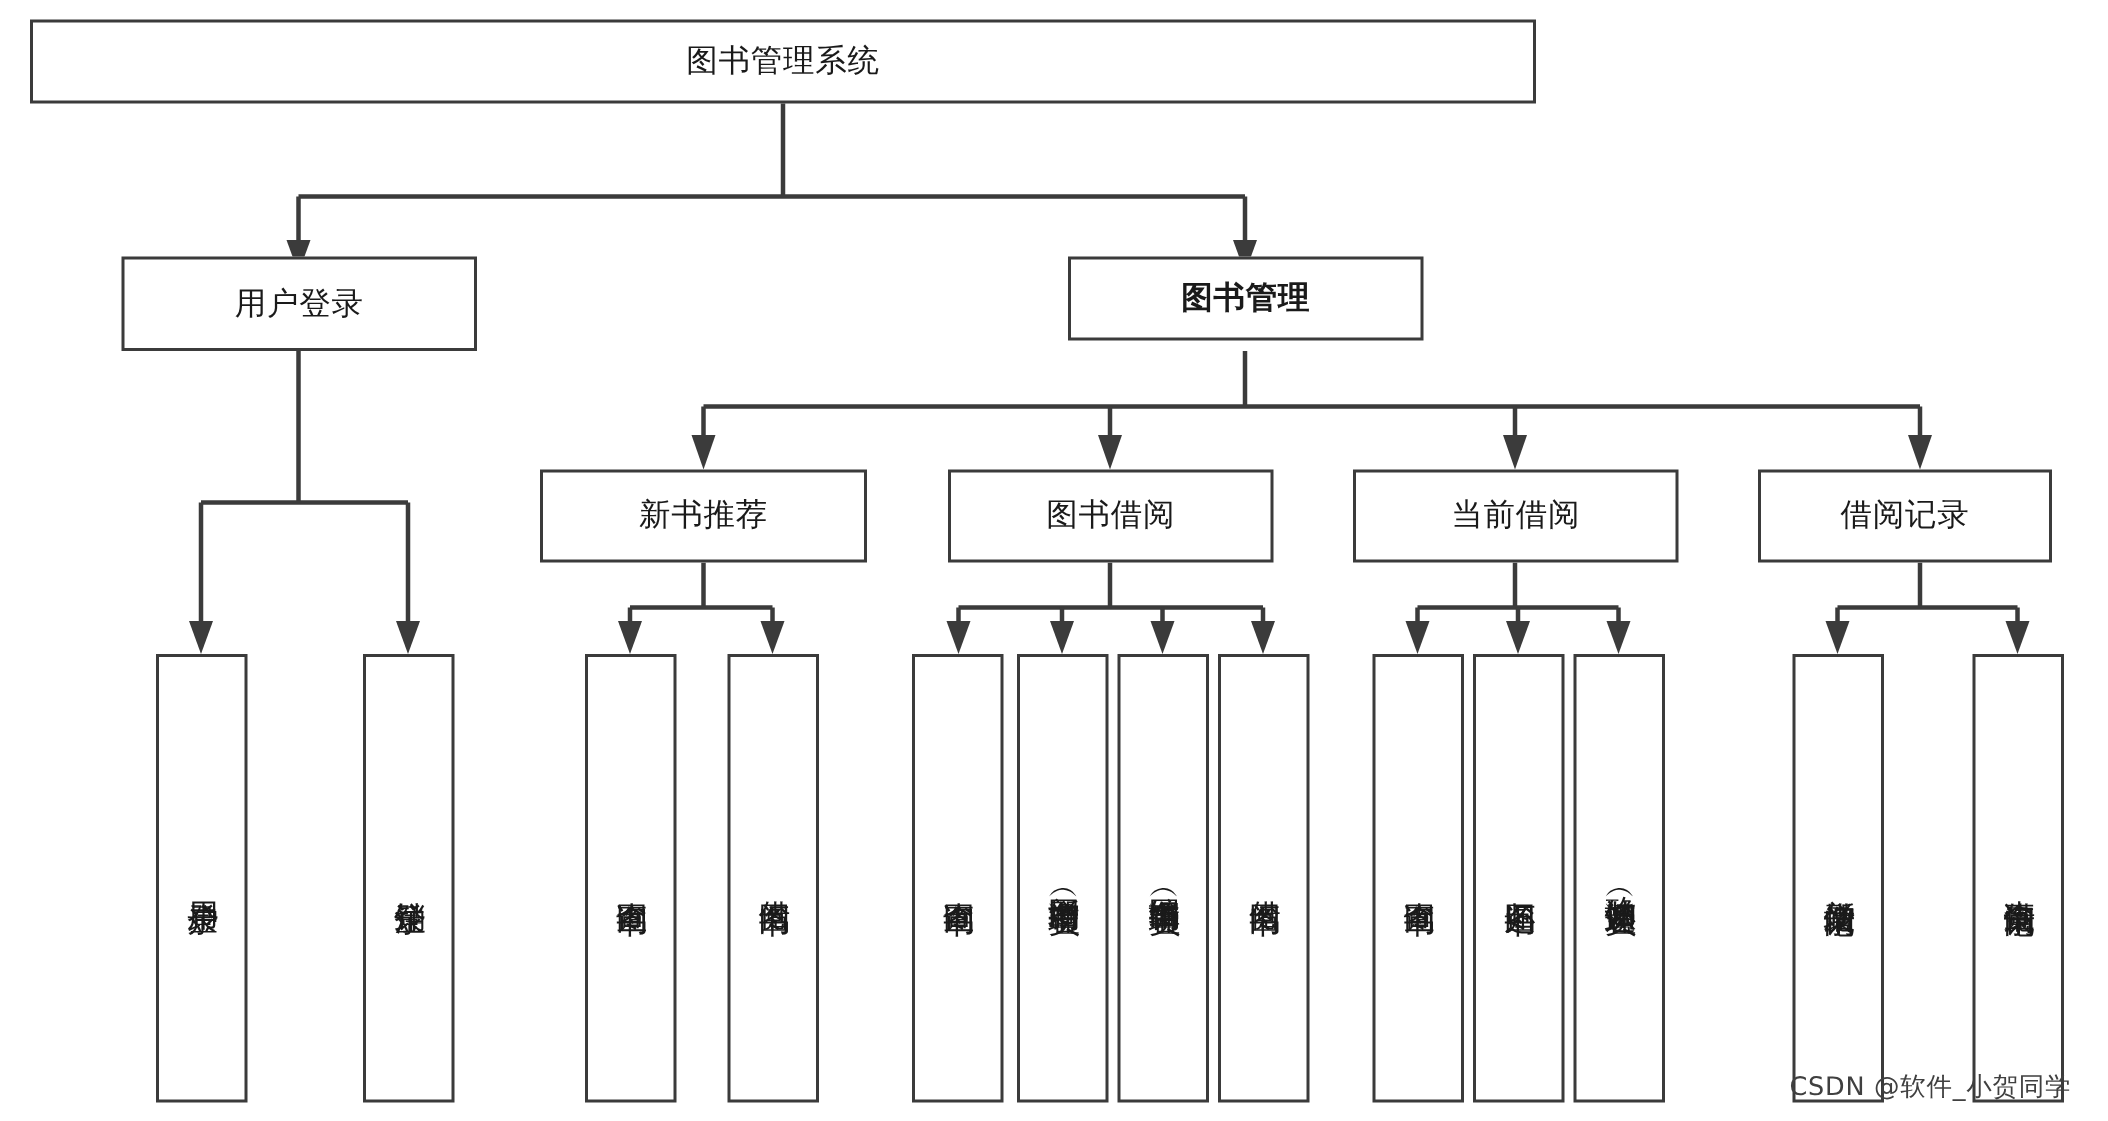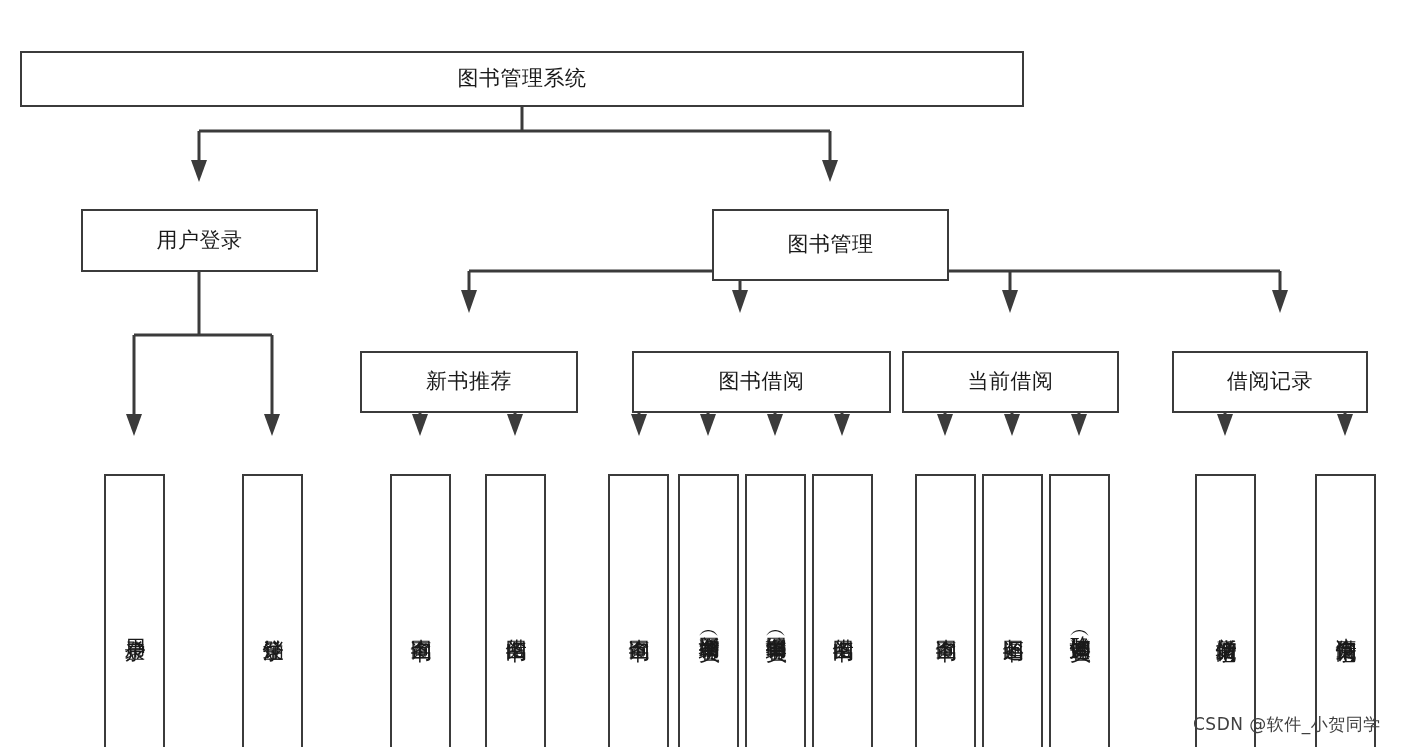--- a/index.html
+++ b/index.html
@@ -14,21 +14,20 @@
   svg#links{position:absolute;left:0;top:0;width:1405px;height:747px;}
   .node{
     position:absolute;
     box-sizing:border-box;
     background:#ffffff;
     border:2px solid #3b3b3b;
     display:flex;
     align-items:center;
     justify-content:center;
     color:#1a1a1a;
-    margin-top:38px;
   }
   .node.horiz{font-size:21px;line-height:1.1;letter-spacing:0.5px;}
   .node.root{font-size:21px;}
   .node.leaf{
     font-size:21px;
     line-height:1.12;
     letter-spacing:1px;
     padding:4px 0;
   }
   .leaf .vtext{
@@ -126,28 +125,28 @@
     </g>
   </svg>
 
   <div class="node root horiz" style="left:20px;top:13px;width:1004px;height:56px;">
     <span>图书管理系统</span>
   </div>
 
   <div class="node horiz" style="left:81px;top:171px;width:237px;height:63px;">
     <span>用户登录</span>
   </div>
-  <div class="node horiz" style="left:712px;top:171px;width:237px;height:72px;">
+  <div class="node horiz" style="left:712px;top:171px;width:237px;height:56px;font-weight:bold;">
     <span>图书管理</span>
   </div>
 
   <div class="node horiz" style="left:360px;top:313px;width:218px;height:62px;">
     <span>新书推荐</span>
   </div>
-  <div class="node horiz" style="left:632px;top:313px;width:259px;height:62px;">
+  <div class="node horiz" style="left:632px;top:313px;width:217px;height:62px;">
     <span>图书借阅</span>
   </div>
   <div class="node horiz" style="left:902px;top:313px;width:217px;height:62px;justify-content:center;">
     <span>当前借阅</span>
   </div>
   <div class="node horiz" style="left:1172px;top:313px;width:196px;height:62px;">
     <span>借阅记录</span>
   </div>
 
   <div class="node leaf" style="left:104px;top:436px;width:61px;height:299px;">

